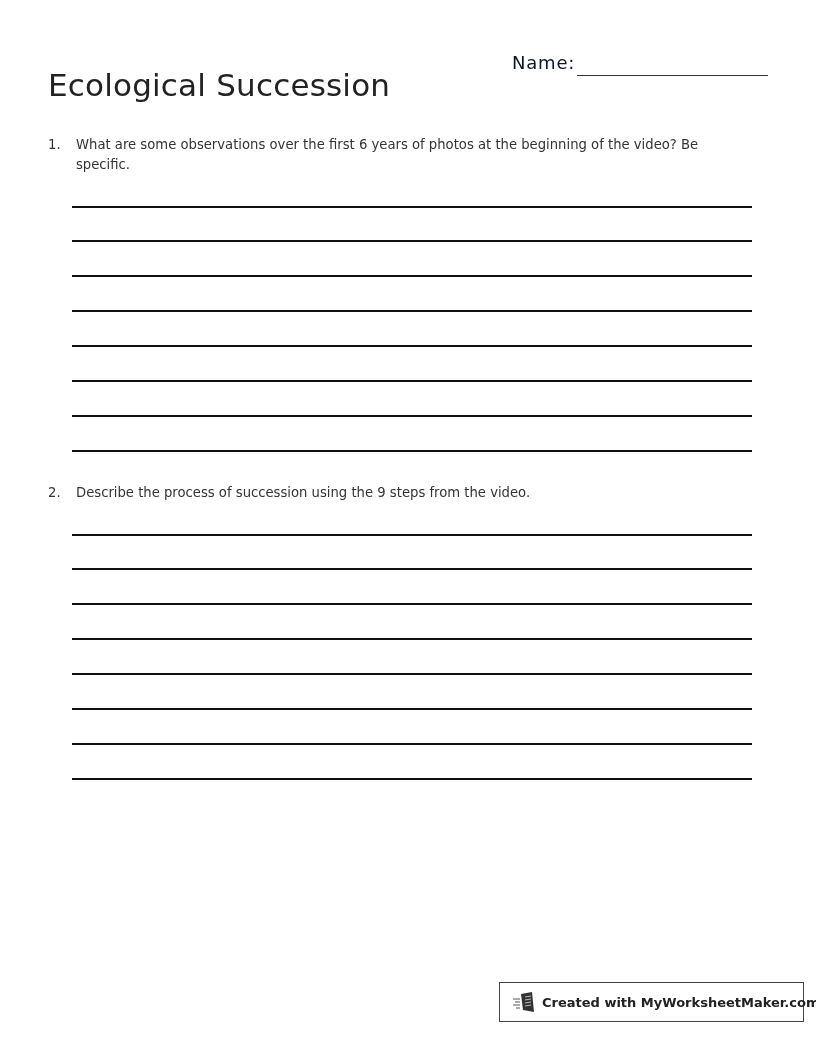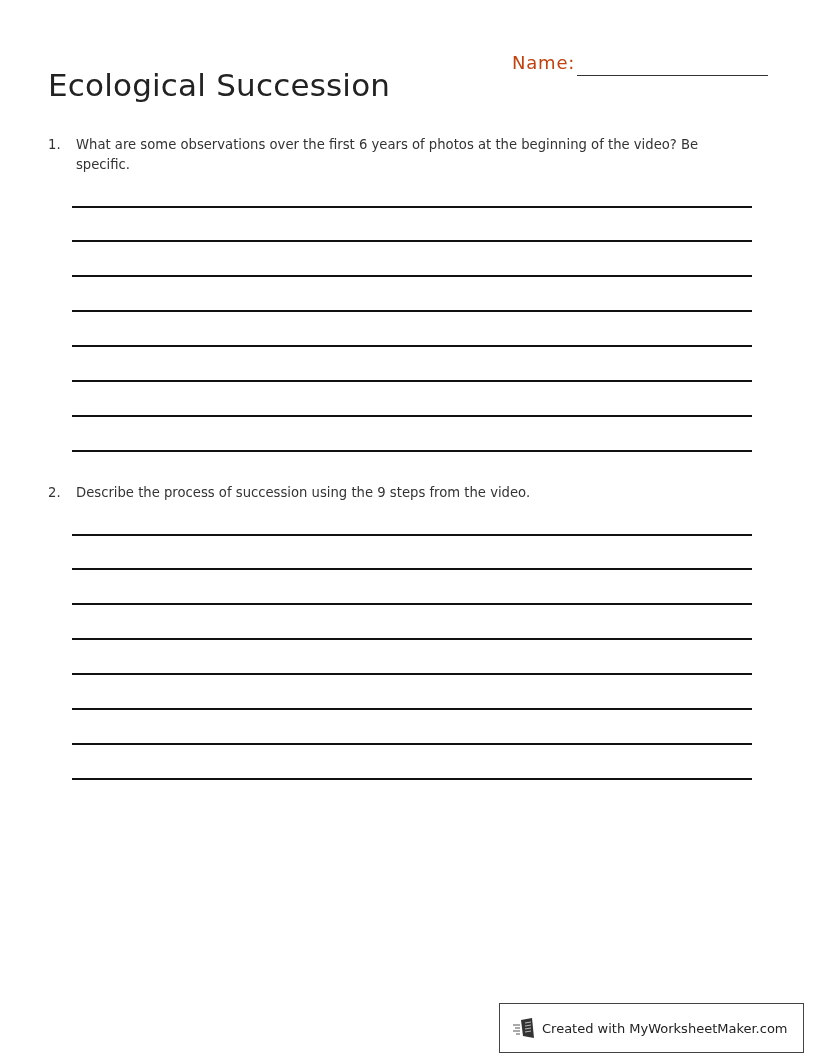--- a/index.html
+++ b/index.html
@@ -1,30 +1,30 @@
 <!DOCTYPE html>
 <html><head>
   <meta charset="utf-8">
   <style>
     html, body { margin: 0; padding: 0; background: #ffffff; }
     body { width: 816px; height: 1056px; position: relative; overflow: hidden;
            font-family: "DejaVu Sans", sans-serif; color: #222; }
     .title { position: absolute; left: 48px; top: 46px; font-size: 31px; font-weight: normal;
              color: #222; letter-spacing: 0.2px; white-space: nowrap; }
     .name-wrap { position: absolute; left: 512px; top: 52px; display: flex; align-items: flex-end; }
-    .name-label { font-size: 18px; color: #c2410c; letter-spacing: 0.8px; }
+    .name-label { font-size: 18px; color: #0f172a; letter-spacing: 0.8px; }
     .name-line { position: absolute; left: 65px; top: 23px; width: 191px; height: 0;
                  border-bottom: 1px solid #333; }
     .question { position: absolute; left: 48px; font-size: 13.2px; line-height: 20px; color: #333; }
     .q-num { position: absolute; left: 0; top: 0; width: 26px; }
     .q-text { position: absolute; left: 28px; top: 0; width: 680px; }
     .answer-line { position: absolute; left: 72px; width: 680px; height: 2px; background: #111; }
-    .footer-badge { position: absolute; left: 499px; top: 1003px; width: 305px; height: 50px;
+    .footer-badge { position: absolute; left: 499px; top: 982px; width: 305px; height: 40px;
                     border: 1px solid #444; box-sizing: border-box; display: flex; align-items: center;
-                    padding-left: 12px; background: #fff; }
+                    padding-left: 12px; background: #fff; font-weight: bold; }
     .footer-icon { width: 24px; height: 22px; margin-right: 6px; }
     .footer-text { font-size: 13px; color: #222; white-space: nowrap; }
   </style>
 </head>
 <body>
 
 <h1 class="title">Ecological Succession</h1>
 
 <div class="name-wrap">
   <span class="name-label">Name:</span>

